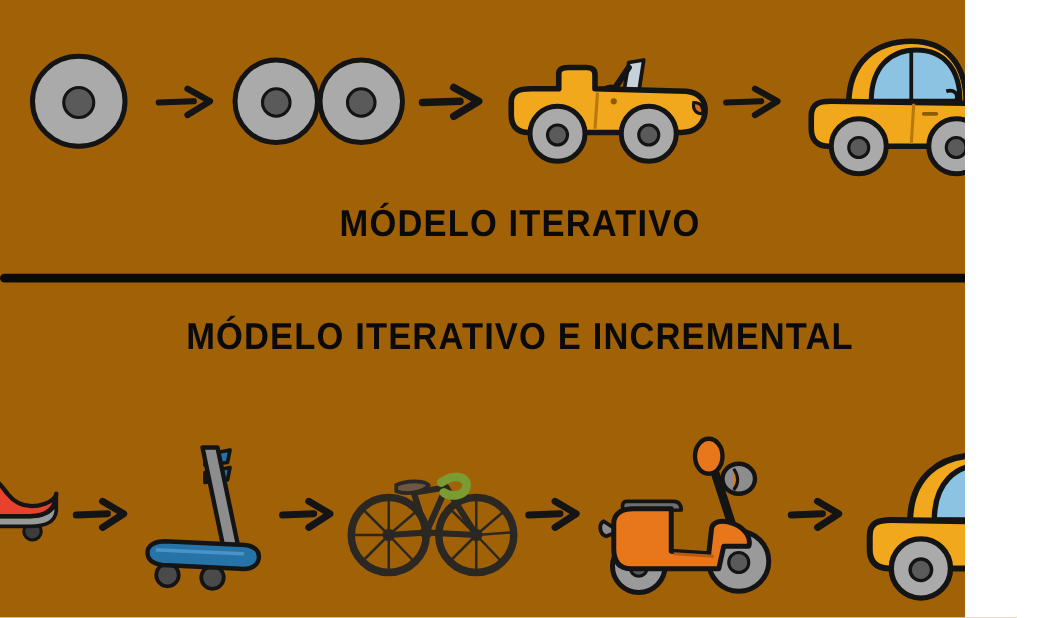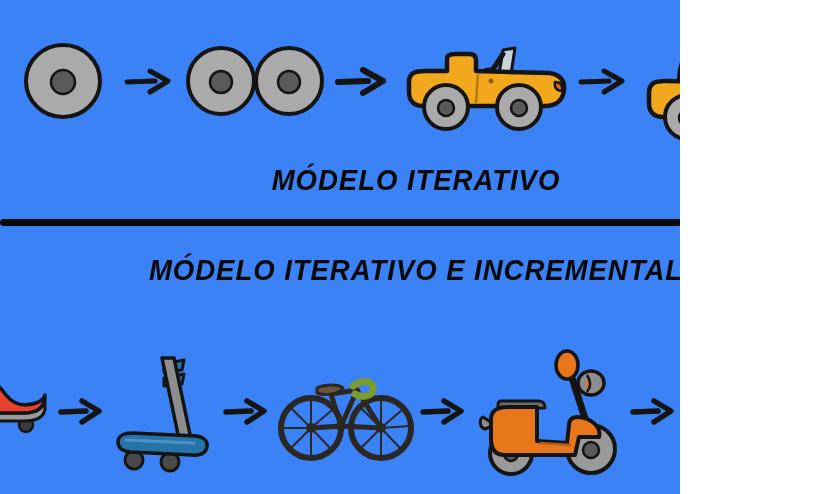--- a/index.html
+++ b/index.html
@@ -6,25 +6,24 @@
   html, body {
     margin: 0;
     padding: 0;
     background: #ffffff;
   }
   body {
     font-family: "Liberation Sans", sans-serif;
   }
   #page {
     position: relative;
-    width: 680px;
+    width: 772px;
     height: 494px;
-    background: #3b82f6;
+    background: #a16207;
     overflow: hidden;
-    font-style: italic;
   }
 
   
   .row {
     position: absolute;
     left: 0;
     width: 832px;
     display: flex;
     align-items: center;
     justify-content: center;

